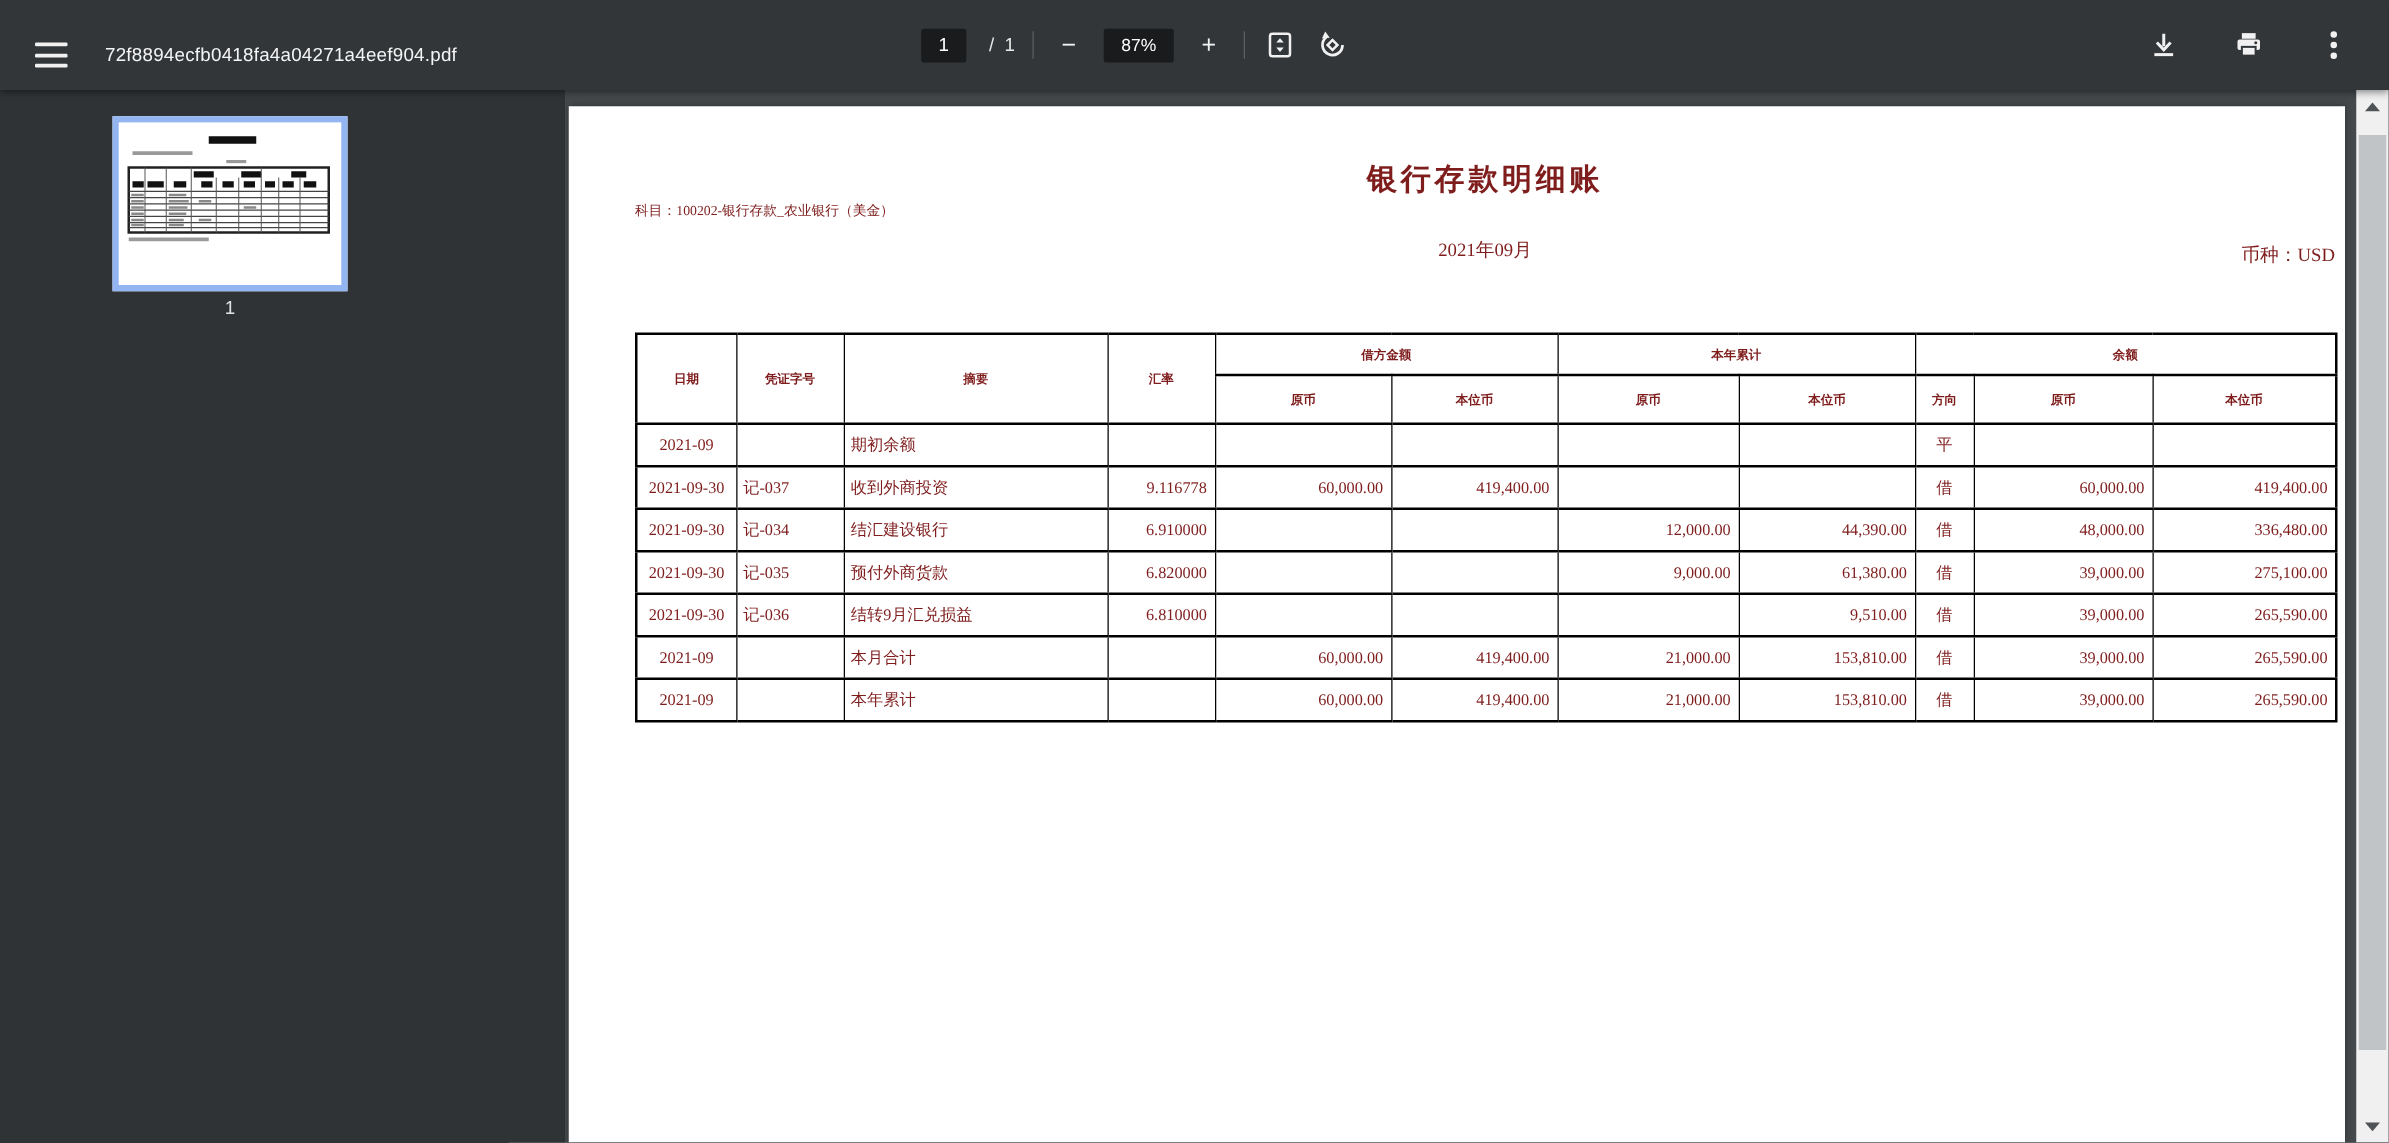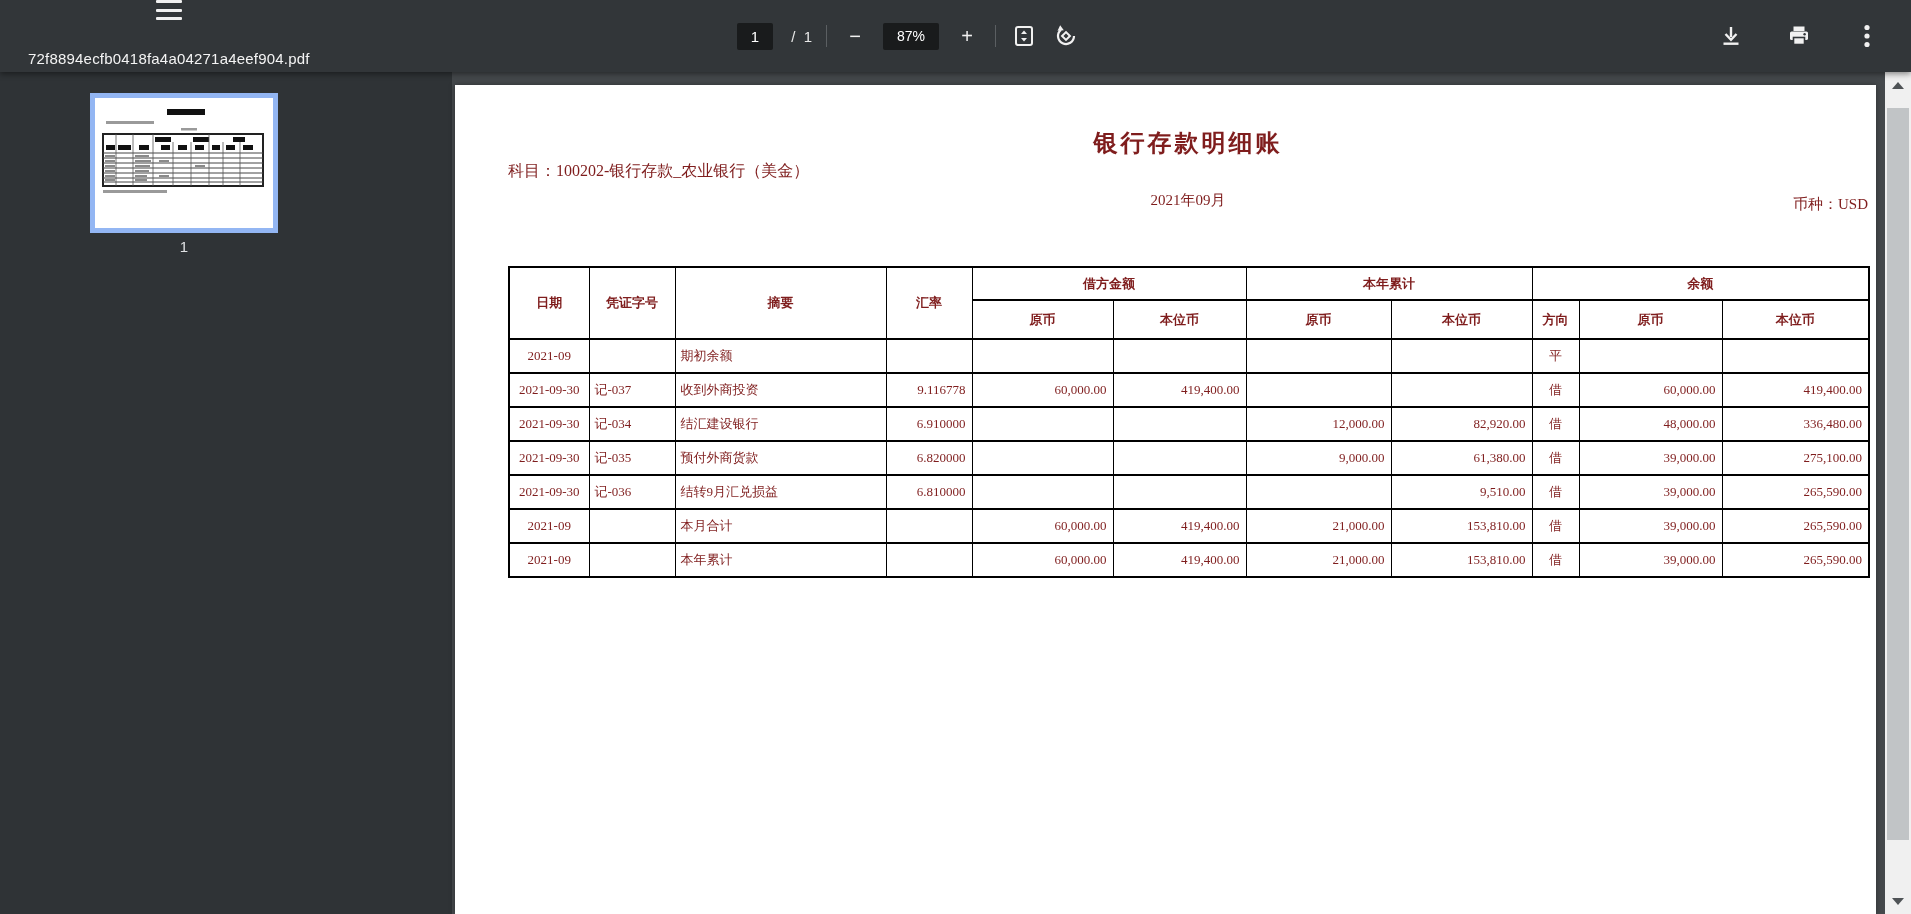--- a/index.html
+++ b/index.html
@@ -4,21 +4,21 @@
 <style>
   * { margin:0; padding:0; box-sizing:border-box; }
   html,body { width:1911px; height:914px; overflow:hidden; background:#2f3336;
               font-family:"Liberation Sans", sans-serif; }
   .app { position:relative; width:1911px; height:914px; }
 
   
   .toolbar { position:absolute; left:0; top:0; width:1911px; height:72px;
              background:#323639; color:#f1f1f1; z-index:5;
              box-shadow:0 2px 6px rgba(0,0,0,.45); }
-  .tb-left { position:absolute; left:28px; top:0; height:88px; display:flex; align-items:center; gap:30px;flex-direction:column; }
+  .tb-left { position:absolute; left:28px; top:0; height:88px; display:flex; align-items:center; gap:30px; }
   .hamburger { width:26px; height:20px; display:flex; flex-direction:column; justify-content:space-between; cursor:pointer; }
   .hamburger span { display:block; height:3px; background:#f1f1f1; border-radius:1px; }
   .filename { font-size:15px; font-weight:500; color:#f4f4f4; letter-spacing:.2px; }
 
   .tb-center { position:absolute; left:737px; top:0; height:72px; display:flex; align-items:center; gap:14px; }
   .pagebox { min-width:36px; height:27px; background:#191b1c; border-radius:2px;
              display:flex; align-items:center; justify-content:center; font-size:15px; color:#fff; padding:0 6px; }
   .pagetotal { font-size:15px; color:#e8e8e8; white-space:pre; }
   .vsep { width:1px; height:22px; background:#5b5f62; }
   .tb-btn { background:none; border:none; color:#f1f1f1; cursor:pointer; display:flex;
@@ -37,32 +37,32 @@
            border:5px solid #93b6f3; background:#ffffff; cursor:pointer; }
   .thumb svg { display:block; }
   .thumb-label { position:absolute; left:90px; top:166px; width:188px; text-align:center;
                  color:#dfe1e3; font-size:15px; }
 
   
   .page { position:absolute; left:455px; top:13px; width:1421px; height:829px; background:#ffffff;
           box-shadow:0 0 6px rgba(0,0,0,.35); color:#7f1d1d; }
   .doc-title { position:absolute; left:0; top:42px; width:1466px; text-align:center;
                font-size:24px; font-weight:bold; letter-spacing:3px; font-family:"Liberation Sans", sans-serif; }
-  .subject { position:absolute; left:53px; top:76px; font-size:16px; font-family:"Liberation Serif", serif; }
+  .subject { position:absolute; left:53px; top:76px; font-size:11px; font-family:"Liberation Serif", serif; }
   .period { position:absolute; left:0; top:106px; width:1466px; text-align:center;
             font-size:15px; font-family:"Liberation Serif", serif; }
   .currency { position:absolute; right:8px; top:110px; font-size:15px; font-family:"Liberation Serif", serif; }
   .footer-line { position:absolute; left:53px; top:497px; font-size:15px; font-family:"Liberation Serif", serif; }
 
   table.ledger { position:absolute; left:53px; top:181px; width:1360px;
                  border-collapse:collapse; table-layout:fixed; }
   .ledger th, .ledger td { border:1px solid #000; border-top-width:2px; border-bottom-width:2px;
                            overflow:hidden; white-space:nowrap; }
   .ledger { border:2px solid #000; }
-  .ledger th { font-family:"Liberation Sans", sans-serif; font-weight:bold; font-size:13px; text-align:center; }
+  .ledger th { font-family:"Liberation Sans", sans-serif; font-weight:bold; font-size:10px; text-align:center; }
   .ledger tr.h1 th { height:33px; }
   .ledger tr.h2 th { height:39px; }
   .ledger td { height:34px; font-size:13px; font-family:"Liberation Serif", serif; }
   .c-center { text-align:center; }
   .c-left   { text-align:left; padding-left:5px; }
   .c-right  { text-align:right; padding-right:6px; }
 
   
   .scrollbar { position:absolute; right:0; top:0; width:26px; height:842px; background:#f0f0f0; }
   .sb-arrow { position:absolute; left:0; width:26px; height:26px; display:flex; align-items:center; justify-content:center; cursor:pointer; }
@@ -271,21 +271,21 @@
             <td class="c-right">419,400.00</td>
           </tr>
           <tr>
             <td class="c-center">2021-09-30</td>
             <td class="c-left">记-034</td>
             <td class="c-left">结汇建设银行</td>
             <td class="c-right">6.910000</td>
             <td class="c-right"></td>
             <td class="c-right"></td>
             <td class="c-right">12,000.00</td>
-            <td class="c-right">82,920.00</td>
+            <td class="c-right">44,390.00</td>
             <td class="c-center">借</td>
             <td class="c-right">48,000.00</td>
             <td class="c-right">336,480.00</td>
           </tr>
           <tr>
             <td class="c-center">2021-09-30</td>
             <td class="c-left">记-035</td>
             <td class="c-left">预付外商货款</td>
             <td class="c-right">6.820000</td>
             <td class="c-right"></td>

